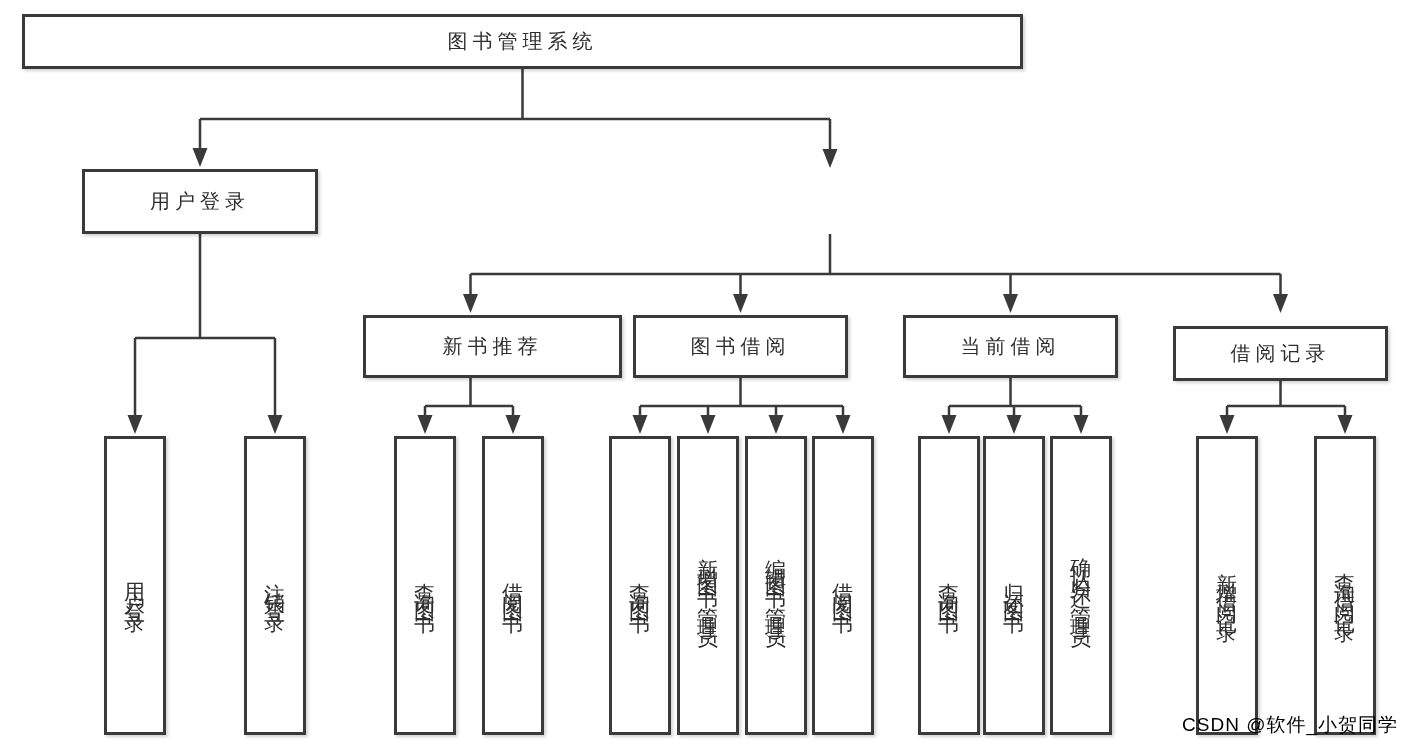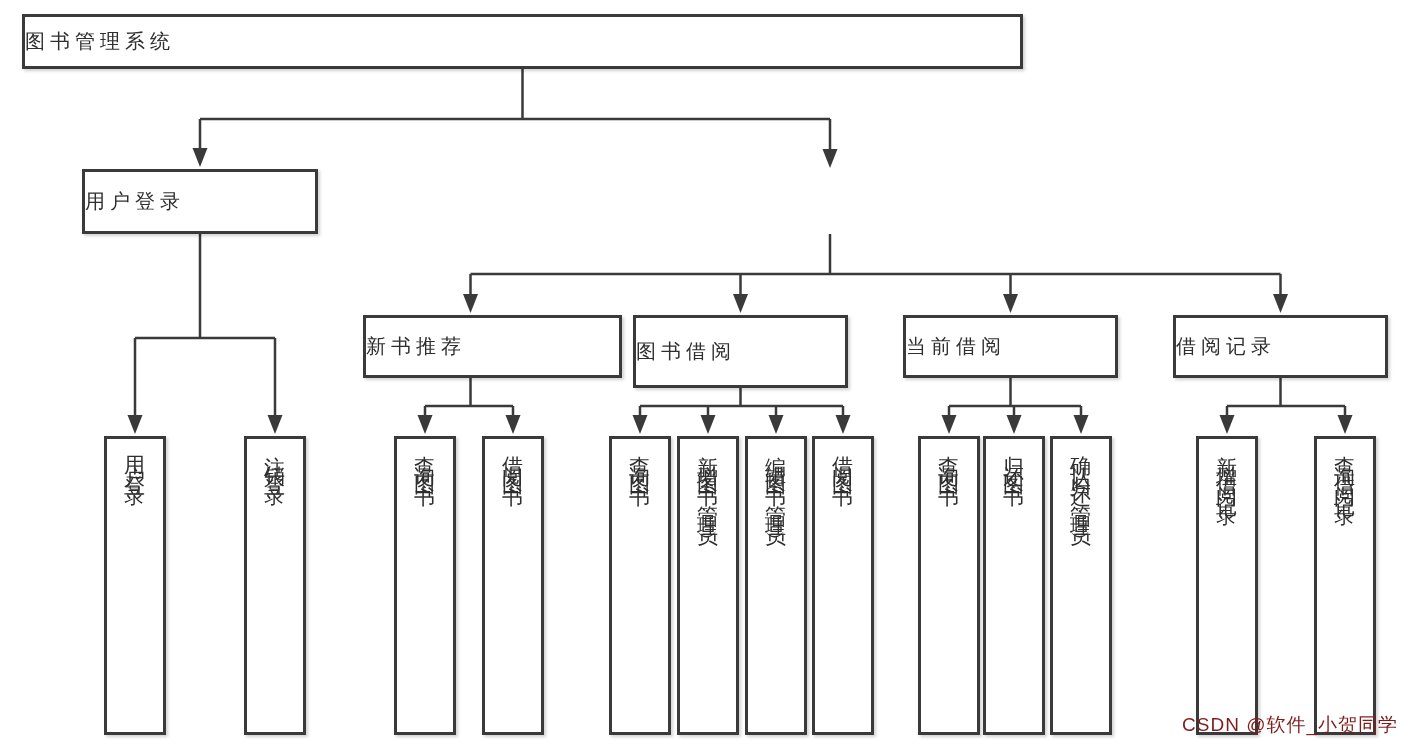--- a/index.html
+++ b/index.html
@@ -11,39 +11,39 @@
     overflow: hidden;
   }
   .canvas { position: absolute; left: 0; top: 0; width: 1405px; height: 747px; }
   svg.wires { position: absolute; left: 0; top: 0; z-index: 1; }
   .node {
     position: absolute;
     background: #ffffff;
     border: 3px solid #3a3a3a;
     display: flex;
     align-items: center;
-    justify-content: flex-start;
+    justify-content: center;
     color: #2e2e2e;
     z-index: 2;
     box-shadow: 2px 2px 3px rgba(0,0,0,0.18);
   }
   .hbox { font-size: 20px; letter-spacing: 5px; }
   .vbox {
     writing-mode: vertical-rl;
     text-orientation: mixed;
     font-size: 21px;
     letter-spacing: 10px;
     line-height: 1;
   }
   .watermark {
     position: absolute;
     right: 7px;
     top: 712px;
     z-index: 5;
-    color: #7f1d1d;
+    color: #000000;
     font-size: 19px;
     letter-spacing: 1px;
     white-space: nowrap;
   }
 </style>
 </head>
 <body>
 
 <div class="canvas">
 
@@ -101,27 +101,27 @@
     <span>图书管理系统</span>
   </div>
 
   <div class="node hbox" style="left:82px;top:169px;width:236px;height:65px">
     <span>用户登录</span>
   </div>
 
   <div class="node hbox" style="left:363px;top:315px;width:259px;height:63px">
     <span>新书推荐</span>
   </div>
-  <div class="node hbox" style="left:633px;top:315px;width:215px;height:73px">
+  <div class="node hbox" style="left:633px;top:315px;width:215px;height:63px">
     <span>图书借阅</span>
   </div>
   <div class="node hbox" style="left:903px;top:315px;width:215px;height:63px">
     <span>当前借阅</span>
   </div>
-  <div class="node hbox" style="left:1173px;top:315px;width:215px;height:63px">
+  <div class="node hbox" style="left:1173px;top:326px;width:215px;height:55px">
     <span>借阅记录</span>
   </div>
 
   <div class="node vbox" style="left:104px;top:436px;width:62px;height:299px">
     <span>用户登录</span>
   </div>
   <div class="node vbox" style="left:244px;top:436px;width:62px;height:299px">
     <span>注销登录</span>
   </div>
 

